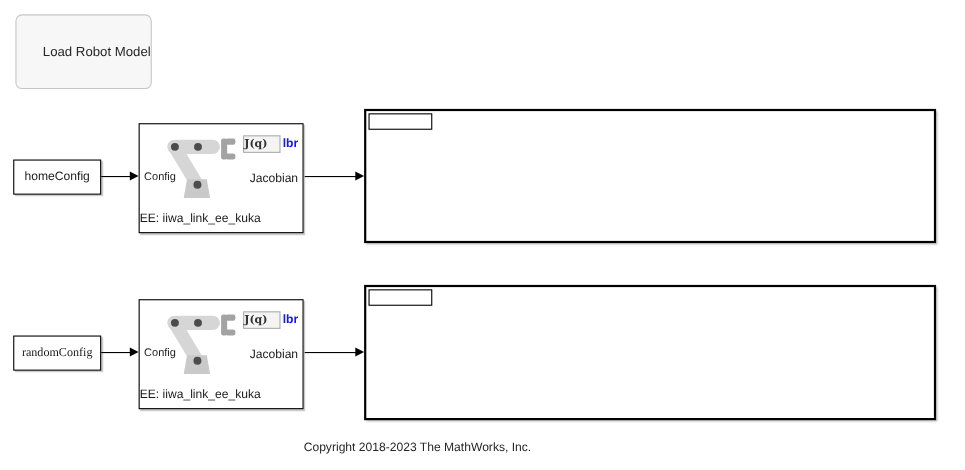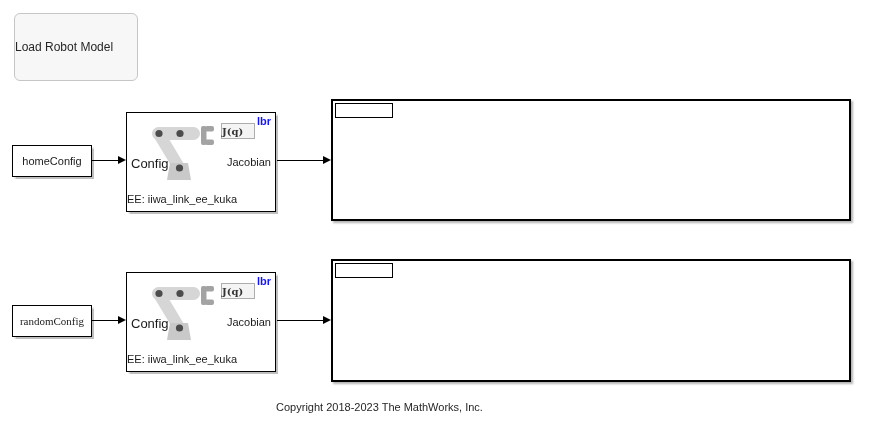--- a/index.html
+++ b/index.html
@@ -6,53 +6,53 @@
   html,body { background:#ffffff; }
   body {
     width:877px; height:427px; position:relative; overflow:hidden;
     font-family:"Liberation Sans", sans-serif; color:#1a1a1a;
   }
   .canvas { position:absolute; left:0; top:0; width:877px; height:427px; }
 
   .btn-annotation {
     position:absolute; left:14px; top:13px; width:124px; height:68px;
     background:var(--button-fill,#f7f7f7); border:1px solid #c6c6c6; border-radius:6px;
-    display:flex; align-items:center; justify-content:flex-start;
+    display:flex; align-items:center; justify-content:flex-end;
     font-size:12px; color:#262626; cursor:pointer;
   }
 
   .src-block {
     position:absolute; width:80px; height:32px; background:#ffffff;
     border:1.5px solid var(--block-border,#000);
     box-shadow:1.5px 1.5px 1px rgba(0,0,0,0.25);
     display:flex; align-items:center; justify-content:center; font-size:11px;
   }
 
   .jac-block {
     position:absolute; left:126px; width:150px; height:100px; background:#ffffff;
     border:1.5px solid var(--block-border,#000);
     box-shadow:1.5px 1.5px 1px rgba(0,0,0,0.25);
   }
   .lbr {
-    position:absolute; top:2px; right:4px;
+    position:absolute; top:12px; right:4px;
     color:var(--mask-label-blue,#1414ff); font-weight:bold; font-size:11px;text-align:right;
   }
   .robot-icon { position:absolute; left:20px; top:6px; }
   .arm-link { fill:var(--arm-link-gray,#d6d6d6); }
   .arm-link-stroke { stroke:var(--arm-link-gray,#d6d6d6); stroke-width:12; }
   .arm-base { fill:var(--arm-base-gray,#c9c9c9); }
   .arm-joint { fill:var(--arm-joint-gray,#4c4c4c); }
   .gripper rect { fill:var(--gripper-gray,#a3a3a3); }
   .jq-box {
     position:absolute; left:94px; top:10px; width:34px; height:16px;
     background:#f4f4f4; border:1px solid #adadad;
     display:flex; align-items:center; 
     font-family:"DejaVu Serif", serif; font-weight:bold; font-size:10px; color:#333333;
   }
-  .port-in  { position:absolute; left:4px;  top:43px; font-size:13px; }
+  .port-in  { position:absolute; left:4px;  top:43px; font-size:10px; }
   .port-out { position:absolute; right:4px; top:43px; font-size:11px; }
   .ee-label { position:absolute; bottom:6px; left:0; width:100%; font-size:11px; }
 
   .display-block {
     position:absolute; left:331px; width:520px; background:#ffffff;
     border:2px solid var(--block-border,#000);
     box-shadow:2px 2px 2px rgba(0,0,0,0.3);
   }
   .display-inner {
     position:absolute; left:2px; top:2px; width:58px; height:15px;

